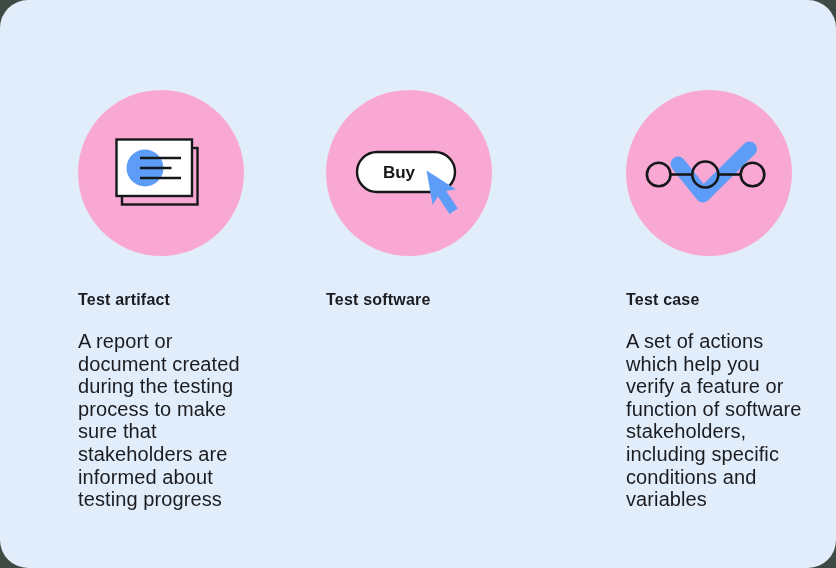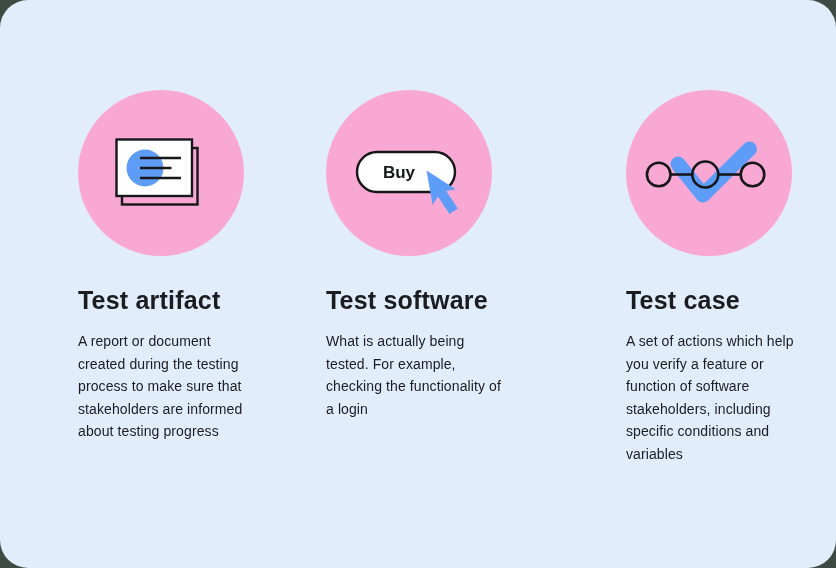--- a/index.html
+++ b/index.html
@@ -29,30 +29,30 @@
   .col-3 { left: 582px; margin-left: 44px; }
   .icon-circle {
     width: 166px;
     height: 166px;
     border-radius: 50%;
     background: #f9a8d4;
   }
   .icon-circle svg { display: block; }
   .col-title {
     margin: 29px 0 0 0;
-    font-size: 25px;
+    font-size: 16px;
     line-height: 30px;
     font-weight: 700;
     letter-spacing: 0.2px;
     color: #1B1C20;
   }
   .col-desc {
     margin: 15px 0 0 0;
     width: 180px;
-    font-size: 14px;
+    font-size: 20px;
     line-height: 22.6px;
     font-weight: 400;
     letter-spacing: 0.1px;
     color: #1B1C20;
     white-space: pre-wrap;
   }
   .buy-label {
     font-family: "Liberation Sans", "DejaVu Sans", sans-serif;
     font-size: 17px;
     font-weight: 600;
@@ -85,21 +85,20 @@
     <div class="icon-circle">
       <svg width="166" height="166" viewBox="0 0 166 166">
         <rect x="31" y="62" width="98" height="40" rx="20" fill="#FFFFFF" stroke="#161719" stroke-width="2.4"></rect>
         <text class="buy-label" x="73" y="88" text-anchor="middle">Buy</text>
         <g transform="translate(100.5,80.5) rotate(-33.7)">
           <path d="M0,0 L-14,32 L-5,28 L-5,49 L5,49 L5,28 L14,32 Z" fill="#5E9DF7"></path>
         </g>
       </svg>
     </div>
     <h2 class="col-title">Test software</h2>
-    <p class="col-desc">What is actually being tested. For example, checking the functionality of  a login</p>
   </section>
 
   <section class="col col-3">
     <div class="icon-circle">
       <svg width="166" height="166" viewBox="0 0 166 166">
         <path d="M52,74 L77,105 L123.5,59" fill="none" stroke="#5E9DF7" stroke-width="15" stroke-linecap="round" stroke-linejoin="round"></path>
         <g stroke="#161719" stroke-width="2.6">
           <line x1="44.5" y1="84.5" x2="66.5" y2="84.5"></line>
           <line x1="92" y1="84.5" x2="114.5" y2="84.5"></line>
         </g>

